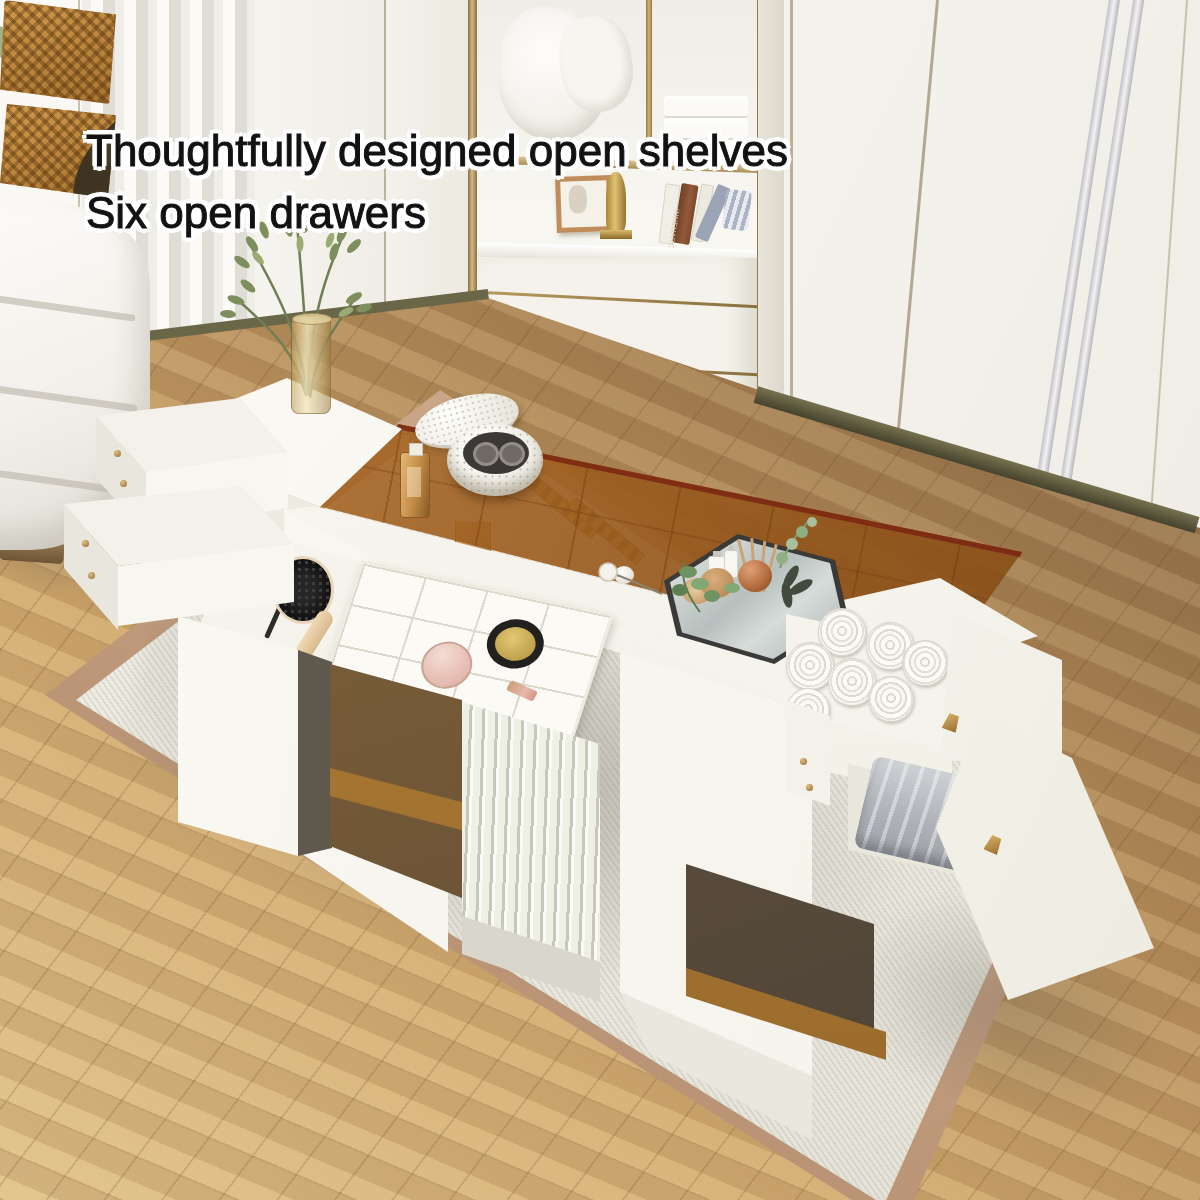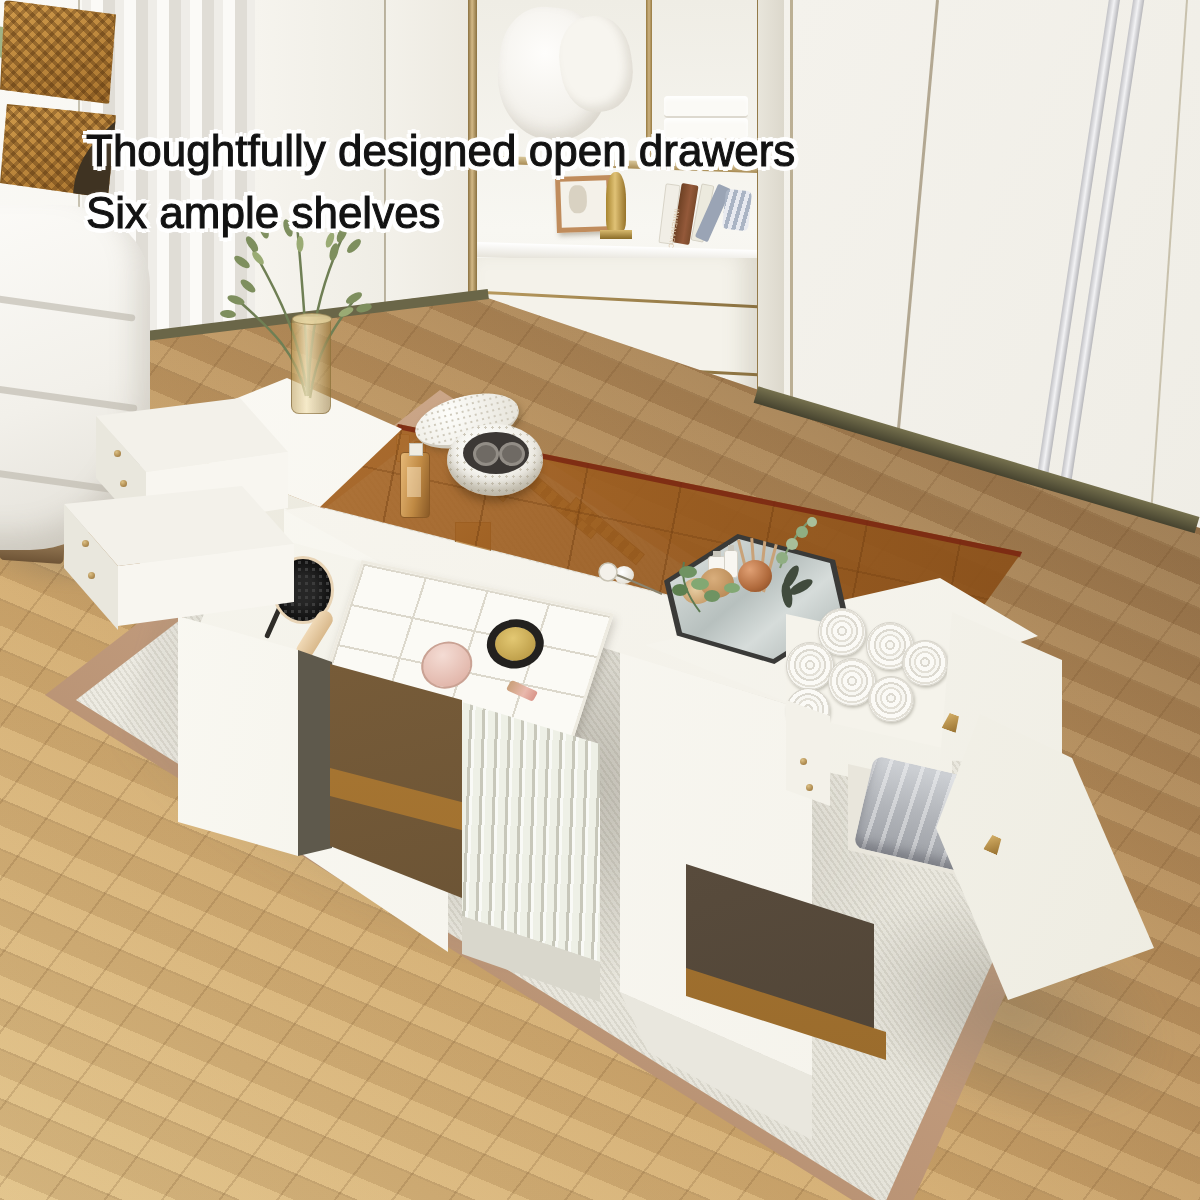--- a/index.html
+++ b/index.html
@@ -423,16 +423,16 @@
         <ellipse cx="712" cy="596" rx="8" ry="6" fill="#6f9362"></ellipse>
       <ellipse cx="732" cy="588" rx="8" ry="5" fill="#82a873"></ellipse>
     </g>
     <g>
       <path d="M662,594 C644,586 626,578 614,574" stroke="#8a8470" stroke-width="2" fill="none"></path>
       <circle cx="608" cy="572" r="9" fill="#f4f1ea" stroke="#c9c4b4" stroke-width="1.5"></circle>
     </g>
   </svg>
   <div class="abs vase"></div>
 
-  <div class="sub sub1 halo">Thoughtfully designed open drawers</div>
-  <div class="sub sub2 halo">Six ample shelves</div>
+  <div class="sub sub1 halo">Thoughtfully designed open shelves</div>
+  <div class="sub sub2 halo">Six open drawers</div>
 
 </div>
 
 </body></html>

